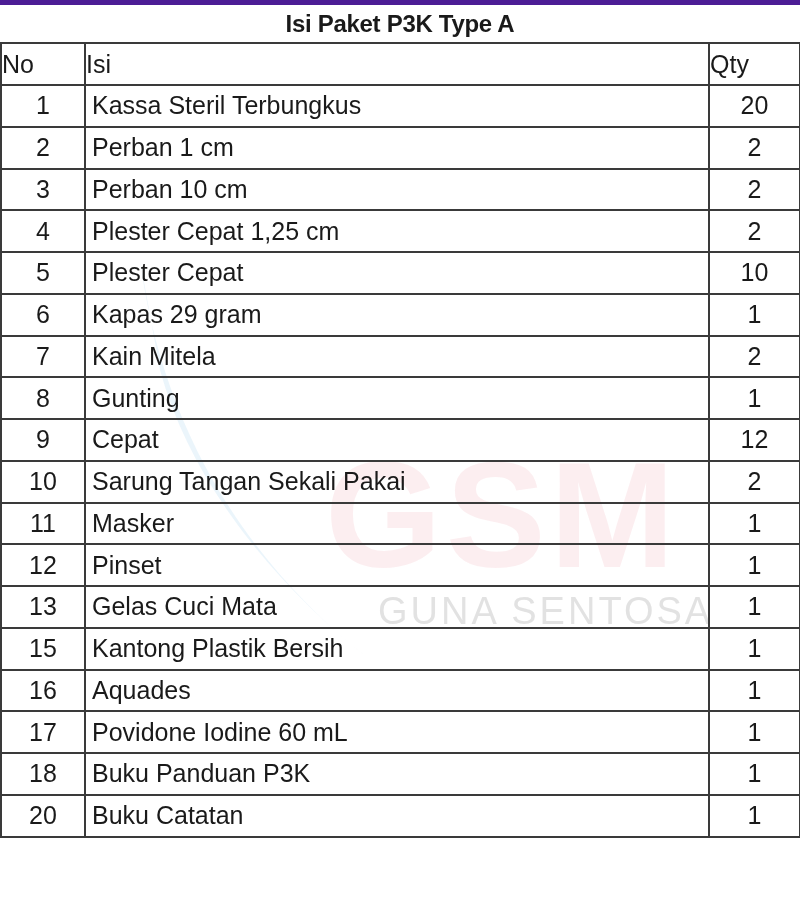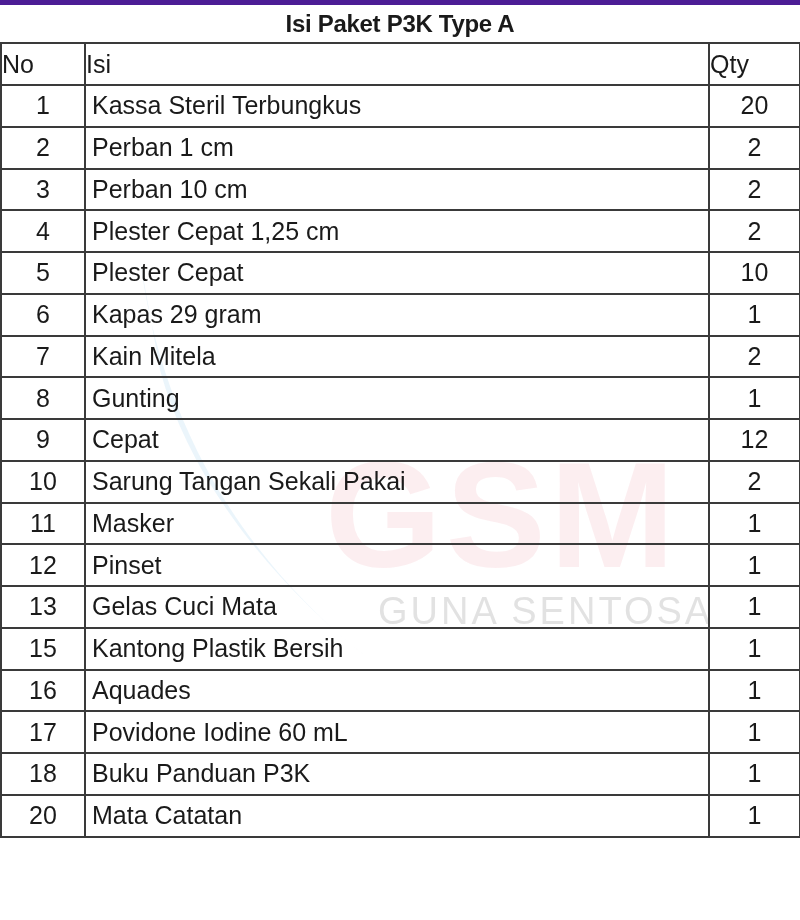--- a/index.html
+++ b/index.html
@@ -132,18 +132,18 @@
           <td class="isi">Povidone Iodine 60 mL</td>
           <td class="qty">1</td>
         </tr>
         <tr>
           <td class="no">18</td>
           <td class="isi">Buku Panduan P3K</td>
           <td class="qty">1</td>
         </tr>
         <tr>
           <td class="no">20</td>
-          <td class="isi">Mata Catatan</td>
+          <td class="isi">Buku Catatan</td>
           <td class="qty">1</td>
         </tr>
       </tbody>
   </table>
 </div>
 
 </body></html>

